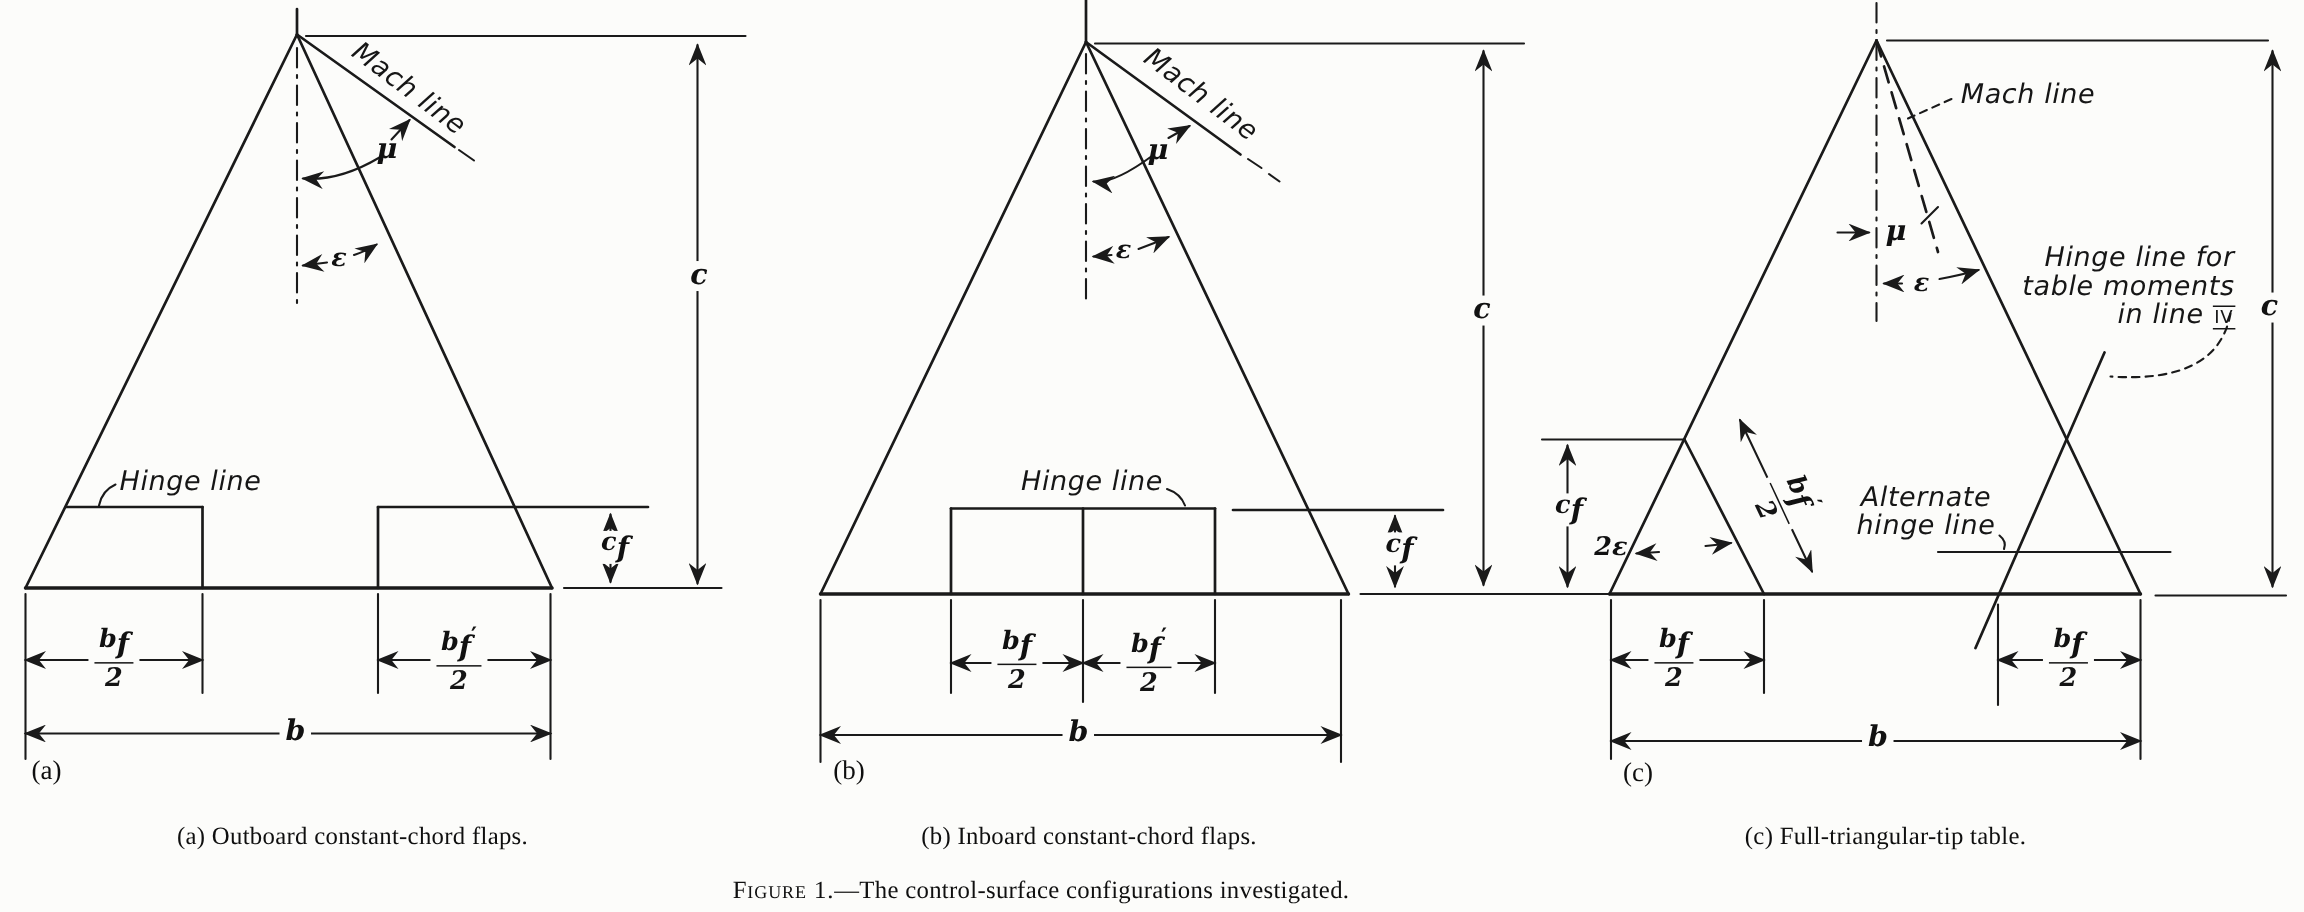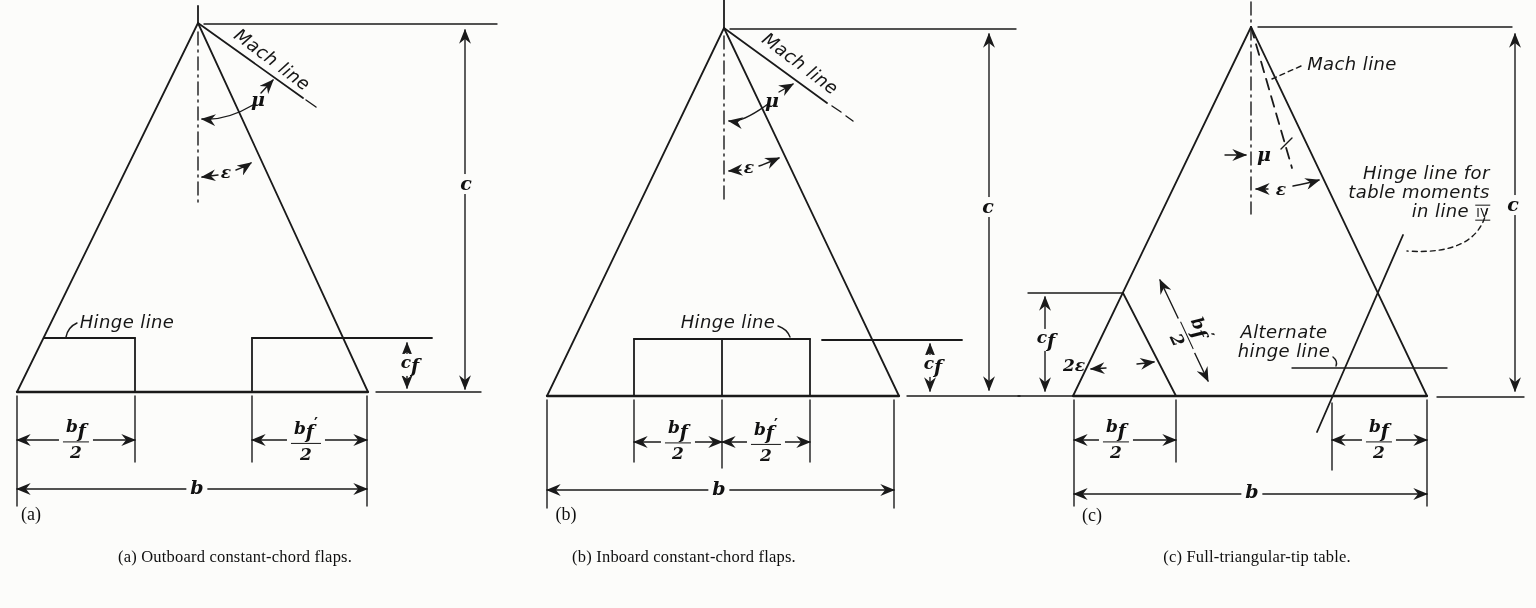--- a/index.html
+++ b/index.html
@@ -182,21 +182,21 @@
 <div class="pos frac tag" style="left:678px;top:441px;">
   <span class="num"><span class="var sm">b</span><sub class="var">f</sub></span>
   <span class="den">2</span>
 </div>
 <div class="pos frac tag" style="left:766px;top:441px;">
   <span class="num"><span class="var sm">b</span><sub class="var">f</sub><span class="pr">′</span></span>
   <span class="den">2</span>
 </div>
 <div class="pos var tag" style="left:719px;top:489px;">b</div>
 <div class="pos tagletter" style="left:566px;top:514px;">(b)</div>
-<div class="pos cap" style="left:684px;top:557px;">(b)  Inboard constant-chord flaps.</div>
+<div class="pos cap" style="left:726px;top:557px;">(b)  Inboard constant-chord flaps.</div>
 
 <div class="pos lbl" style="left:1352px;top:64px;">Mach line</div>
 <div class="pos var" style="left:1264px;top:155px;">μ</div>
 <div class="pos var sm" style="left:1281px;top:190px;">ε</div>
 <div class="pos lbl multiline" style="left:1419px;top:192px;text-align:right;">
   <div>Hinge line for</div>
   <div>table moments</div>
   <div><span>in line </span><span class="roman">IV</span></div>
 </div>
 <div class="pos var tag" style="left:1513px;top:205px;">c</div>
@@ -215,14 +215,17 @@
   <span class="den">2</span>
 </div>
 <div class="pos frac tag" style="left:1379px;top:440px;">
   <span class="num"><span class="var sm">b</span><sub class="var">f</sub></span>
   <span class="den">2</span>
 </div>
 <div class="pos var tag" style="left:1252px;top:492px;">b</div>
 <div class="pos tagletter" style="left:1092px;top:515px;">(c)</div>
 <div class="pos cap" style="left:1257px;top:557px;">(c)  Full-triangular-tip table.</div>
 
+<div class="pos cap" style="left:694px;top:593px;">
+  <span class="sc">Figure 1.</span><span>—The control-surface configurations investigated.</span>
+</div>
 
 </div>
 
 </body></html>

